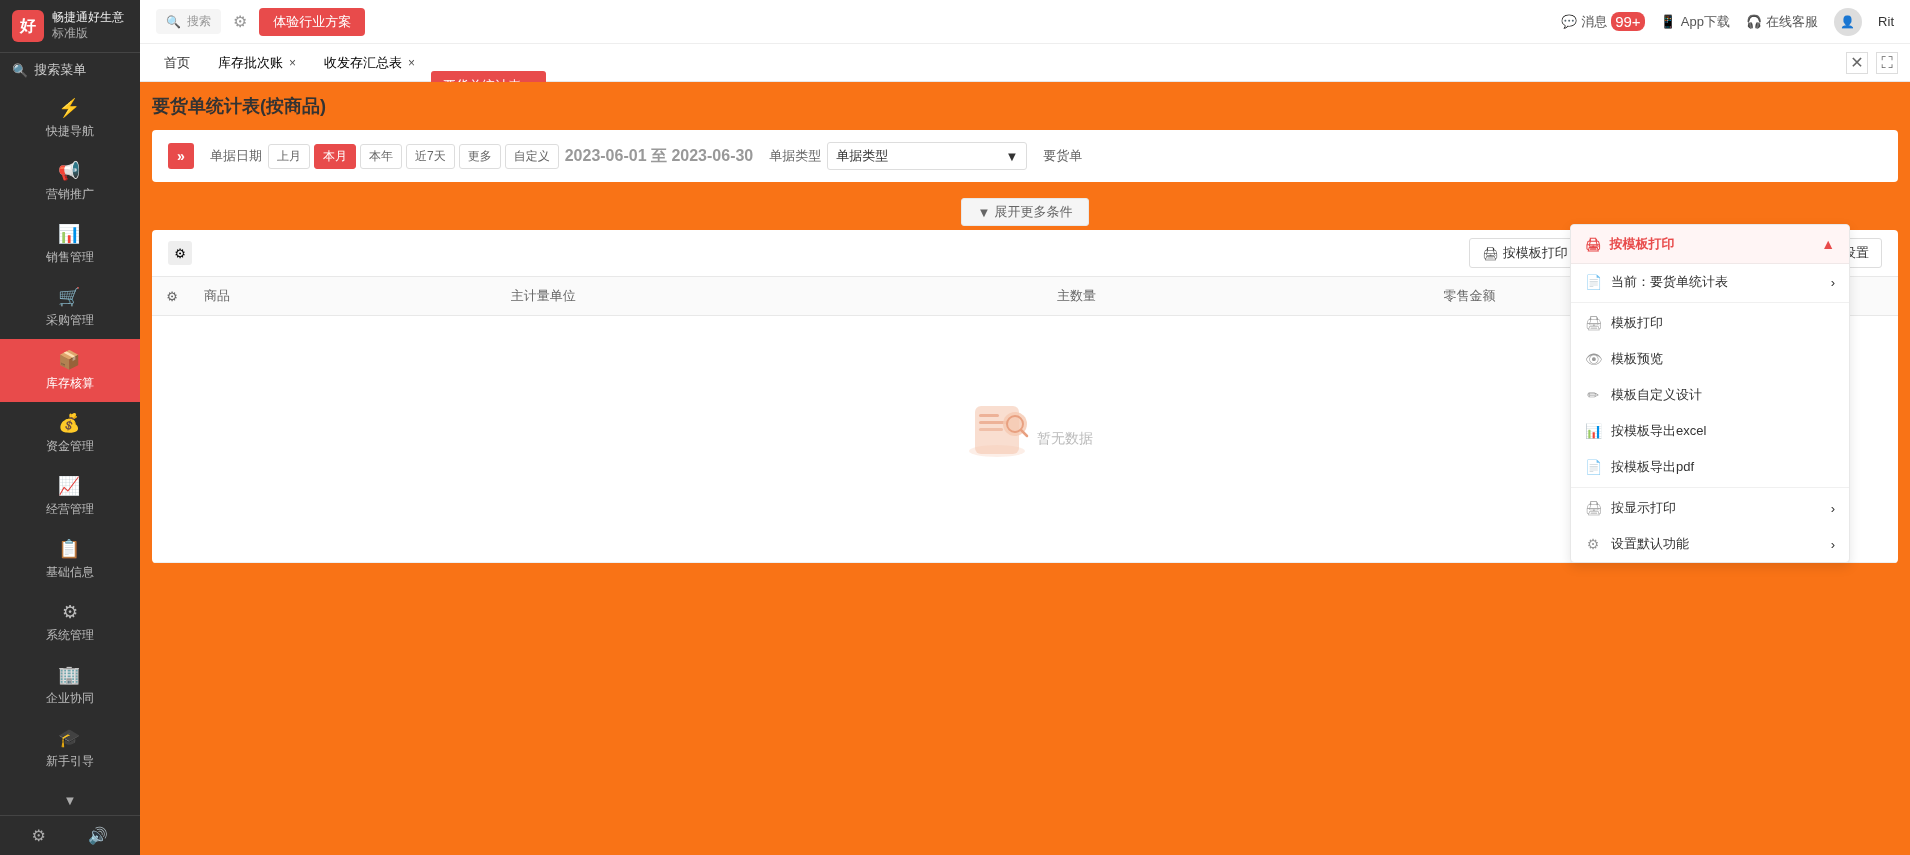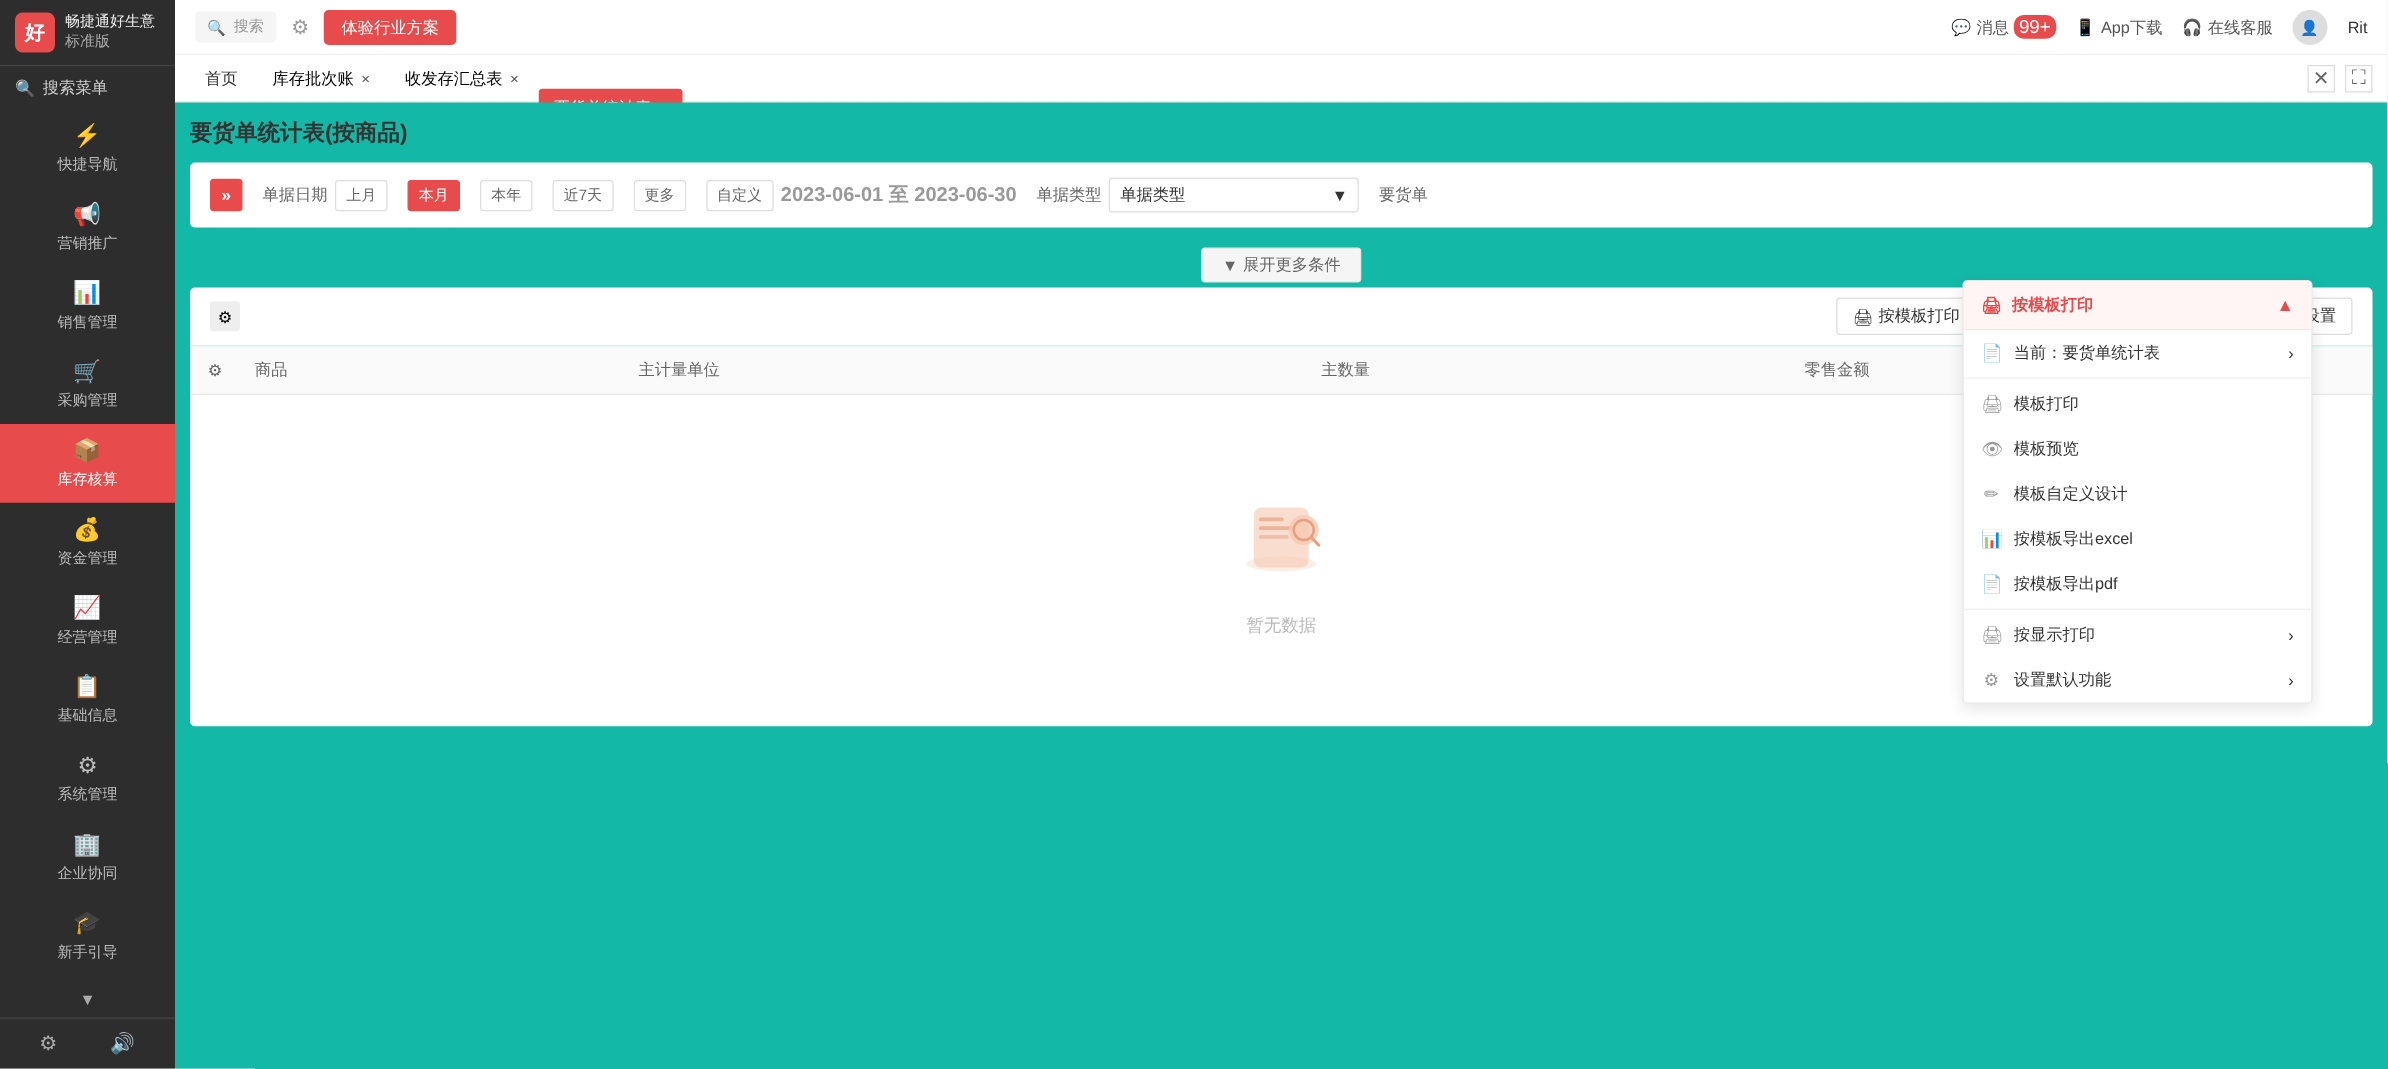--- a/index.html
+++ b/index.html
@@ -89,36 +89,36 @@
       color: #000000; border-radius: 3px 3px 0 0;
       white-space: nowrap;
     }
     .tab.active { background: #e84b4b; color: white; margin-top: 47px; }
     .tab-close { font-size: 12px; opacity: 0.7; cursor: pointer; }
     .tabs-home { color: #333; font-size: 13px; padding: 6px 12px; cursor: pointer; }
     .tab-controls { margin-left: auto; display: flex; gap: 8px; align-items: center; }
     .tab-ctrl-btn { cursor: pointer; color: #666; font-size: 16px; border: 1px solid #ddd; width: 22px; height: 22px; display: flex; align-items: center; justify-content: center; }
 
     
-    .content { flex: 1; overflow: auto; background: #14b8a6; padding: 12px; position: relative; }
+    .content { flex: 1; overflow: auto; background: #f97316; padding: 12px; position: relative; }
     .page-title { font-size: 18px; font-weight: bold; color: #333; margin-bottom: 12px; }
 
     
     .filter-bar {
       background: #fff; border-radius: 4px; padding: 12px 16px;
       margin-bottom: 12px; display: flex; align-items: center; gap: 16px; flex-wrap: wrap;
     }
     .filter-expand-btn {
       background: #e84b4b; color: white; width: 26px; height: 26px;
       display: flex; align-items: center; justify-content: center;
       border-radius: 3px; cursor: pointer; font-size: 14px; font-weight: bold;
     }
     .filter-item { display: flex; align-items: center; gap: 6px; font-size: 13px; color: #333; }
     .filter-label { color: #666; white-space: nowrap; }
-    .date-group { display: flex; align-items: center; gap: 16px; }
+    .date-group { display: flex; align-items: center; gap: 4px; }
     .date-btn { padding: 3px 8px; border: 1px solid #ddd; border-radius: 3px; cursor: pointer; font-size: 12px; color: #666; background: #fff; }
     .date-btn.active { background: #e84b4b; color: white; border-color: #e84b4b; }
     .date-range { font-size: 16px; color: #999; font-weight: bold; }
     .filter-select {
       display: flex; align-items: center; gap: 4px;
       border: 1px solid #ddd; border-radius: 3px; padding: 4px 8px;
       font-size: 13px; color: #333; background: #fff; cursor: pointer; min-width: 200px;
     }
     .expand-more-row {
       display: flex; justify-content: center; padding: 4px 0;
@@ -150,21 +150,21 @@
     .table { width: 100%; border-collapse: collapse; font-size: 13px; }
     .table th {
       background: #fafafa; border-bottom: 1px solid #e8e8e8;
       padding: 10px 12px; text-align: left; color: #666; font-weight: normal;
     }
     .table td { padding: 10px 12px; border-bottom: 1px solid #f0f0f0; color: #333; }
     .table .settings-col { width: 40px; text-align: center; }
 
     
     .empty-state {
-      display: flex; flex-direction: column; align-items: center; justify-content: center;
+      display: flex; flex-direction: row; align-items: center; justify-content: center;
       padding: 60px 0; color: #bbb; font-size: 14px;
     }
     .empty-icon { font-size: 60px; margin-bottom: 12px; }
 
     
     .dropdown-menu {
       position: absolute;
       top: 142px; right: 60px;
       background: white;
       border: 1px solid #e8e8e8;

